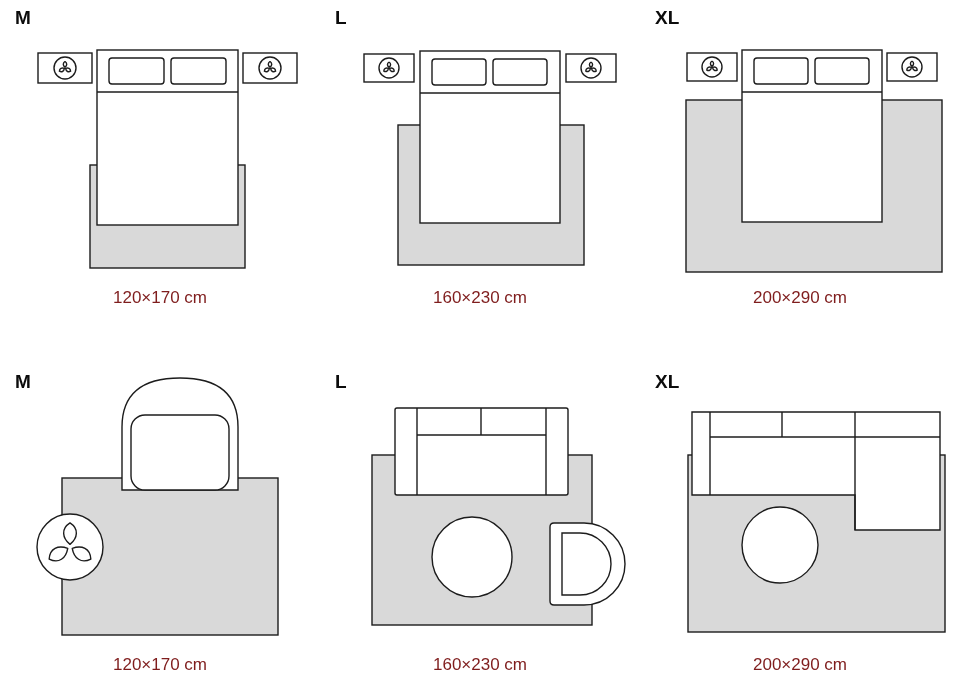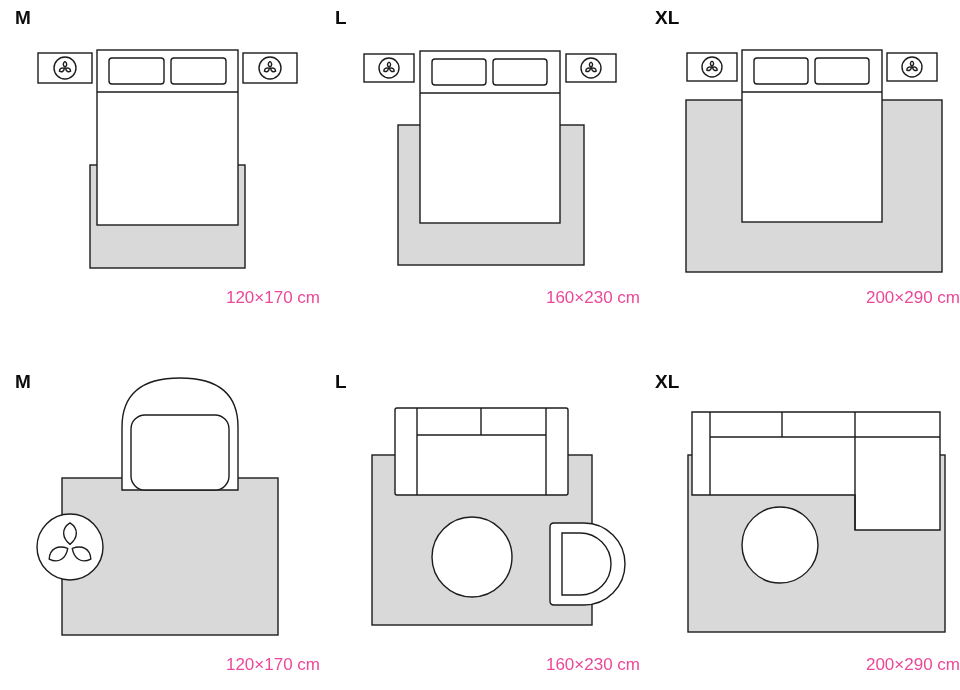--- a/index.html
+++ b/index.html
@@ -20,21 +20,21 @@
     font-weight: bold; font-size: 19px; color: #0c0c0c;
     letter-spacing: 0.2px;
   }
   .row-top .size-label { top: 7px; }
   .row-bottom .size-label { top: 26px; }
   svg.diagram { position: absolute; left: 0; display: block; }
   .row-top svg.diagram { top: 45px; }
   .row-bottom svg.diagram { top: 30px; }
   .dimension {
     position: absolute; left: 0; width: 100%;
-    text-align: right; font-size: 17px; color: #ec4899;
+    text-align: center; font-size: 17px; color: #7f1d1d;
   }
   .row-top .dimension { top: 288px; }
   .row-bottom .dimension { top: 310px; }
 
   
   .white { fill: #ffffff; stroke: #1c1c1c; stroke-width: 1.4; }
   .rug-rect { fill: #d9d9d9; stroke: #1c1c1c; stroke-width: 1.4; }
   .ln { fill: none; stroke: #1c1c1c; stroke-width: 1.4; }
 </style>
 </head>

